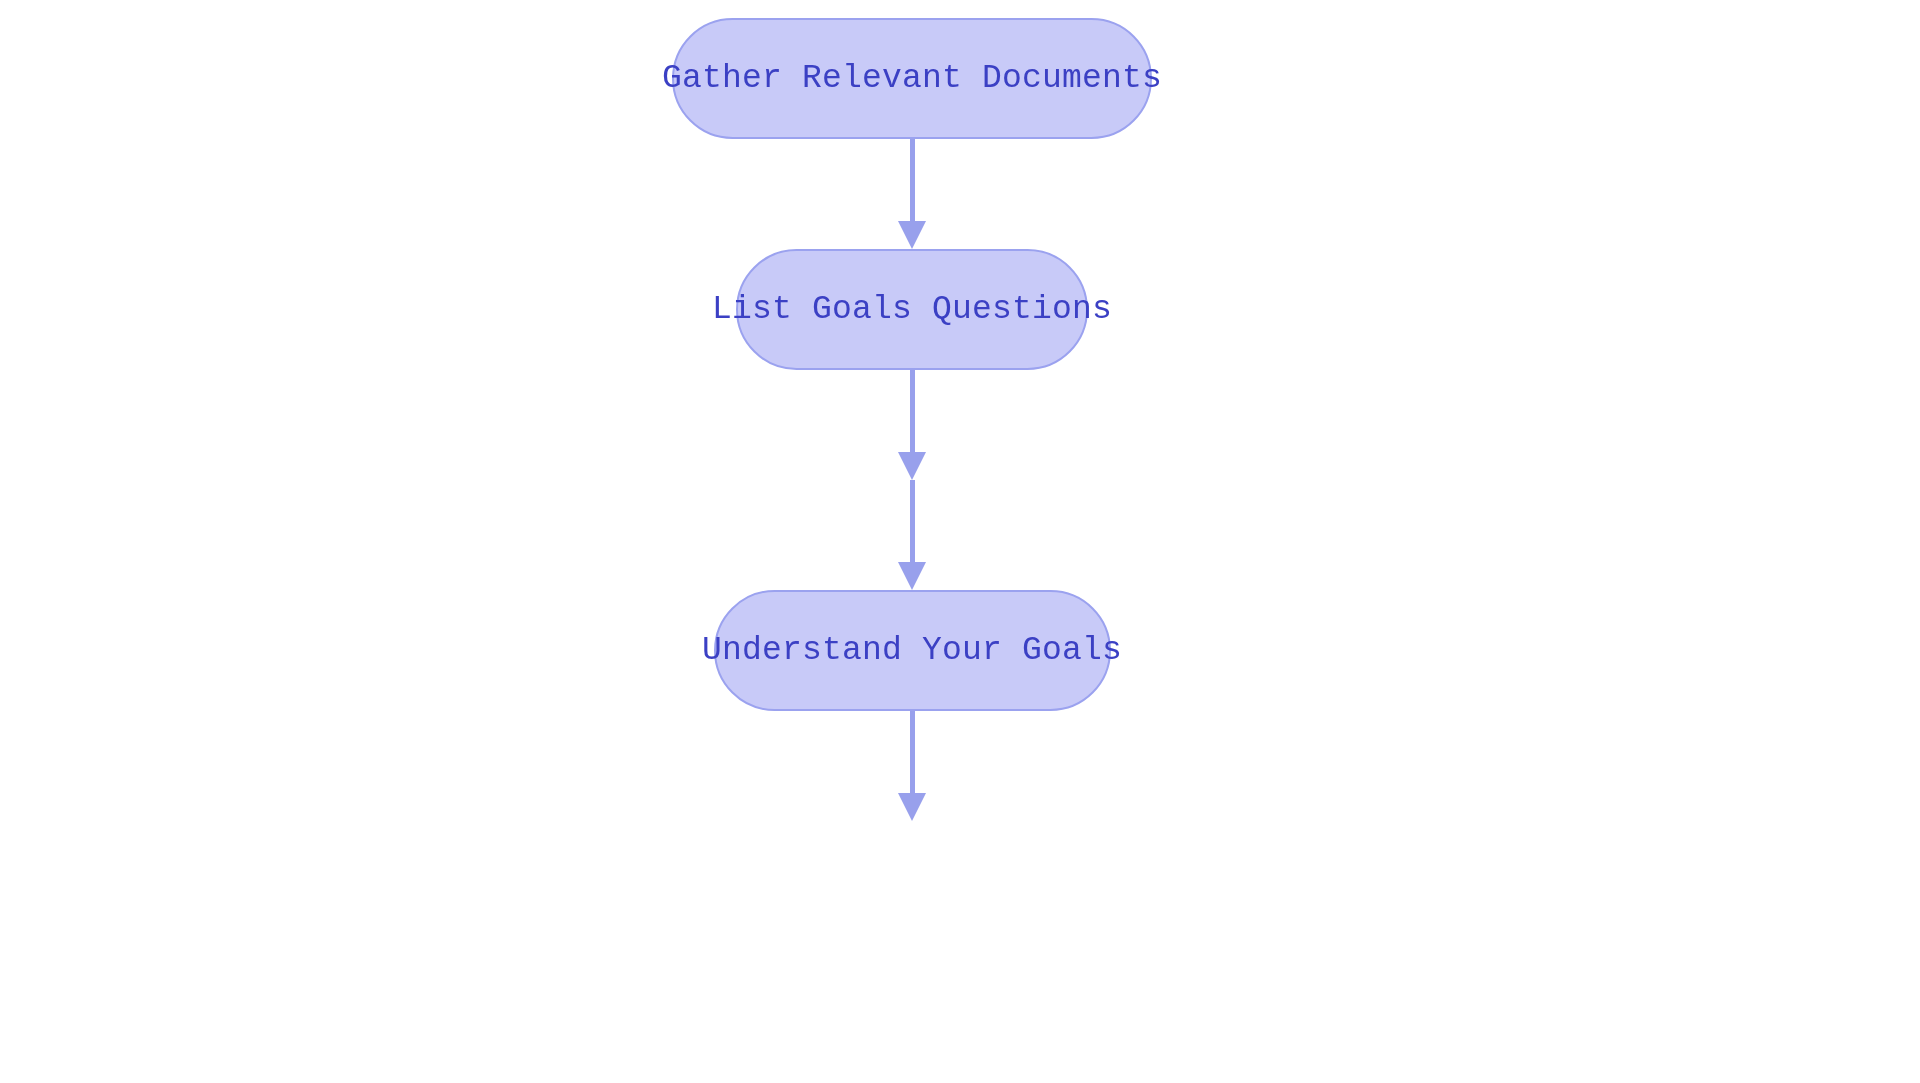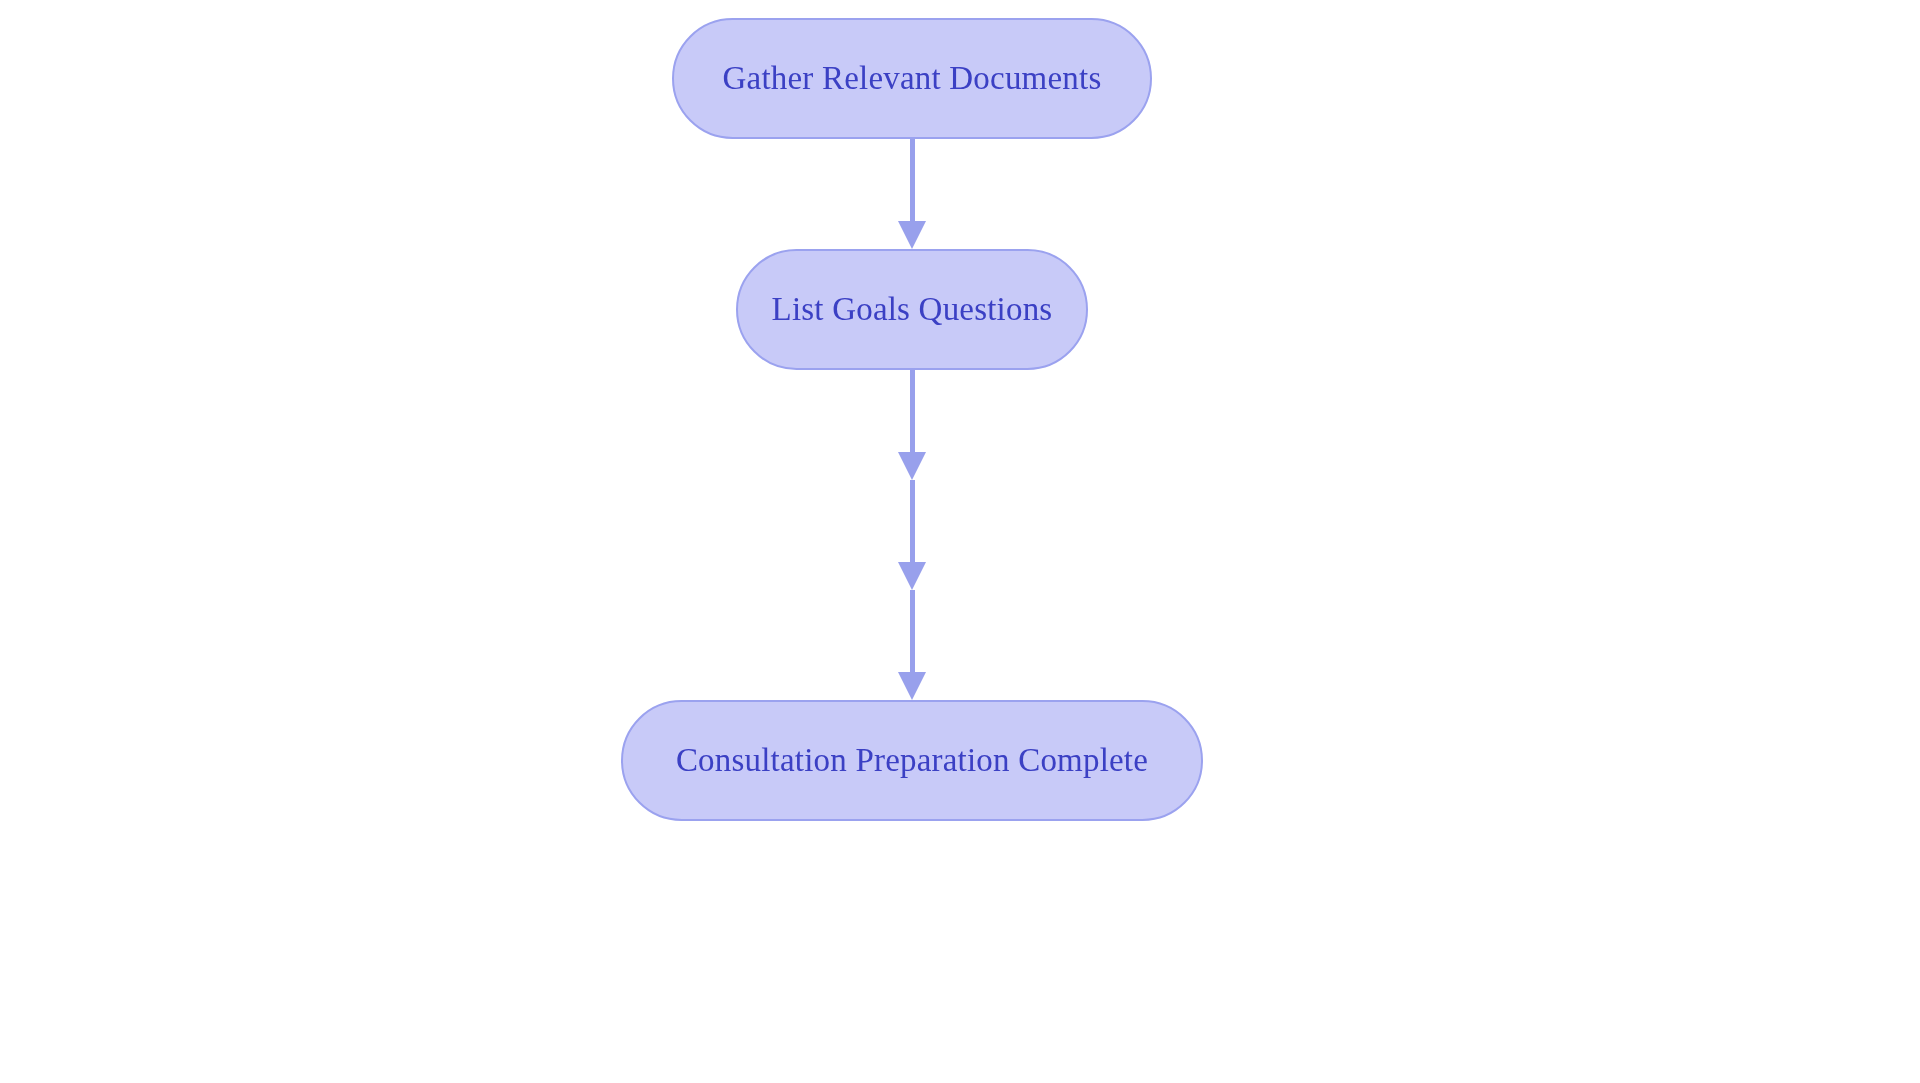--- a/index.html
+++ b/index.html
@@ -6,21 +6,21 @@
     margin: 0;
     padding: 0;
     background: #ffffff;
   }
   .canvas {
     position: relative;
     width: 1824px;
     height: 1083px;
     background: var(--bg, #ffffff);
     overflow: hidden;
-    font-family: Liberation Serif, serif;
+    font-family: Liberation Mono, monospace;
   }
   .flow {
     position: absolute;
     top: 18px;
     left: 0;
     width: 100%;
     display: flex;
     flex-direction: column;
     align-items: center;
   }
@@ -85,24 +85,24 @@
       <div class="shaft"></div>
       <div class="head"></div>
     </div>
 
 
     <div class="connector">
       <div class="shaft"></div>
       <div class="head"></div>
     </div>
 
+    <div class="node node-4">
+      <span>Understand Your Goals</span>
+    </div>
 
     <div class="connector">
       <div class="shaft"></div>
       <div class="head"></div>
     </div>
 
-    <div class="node node-5">
-      <span>Consultation Preparation Complete</span>
-    </div>
 
   </div>
 </div>
 
 </body></html>

